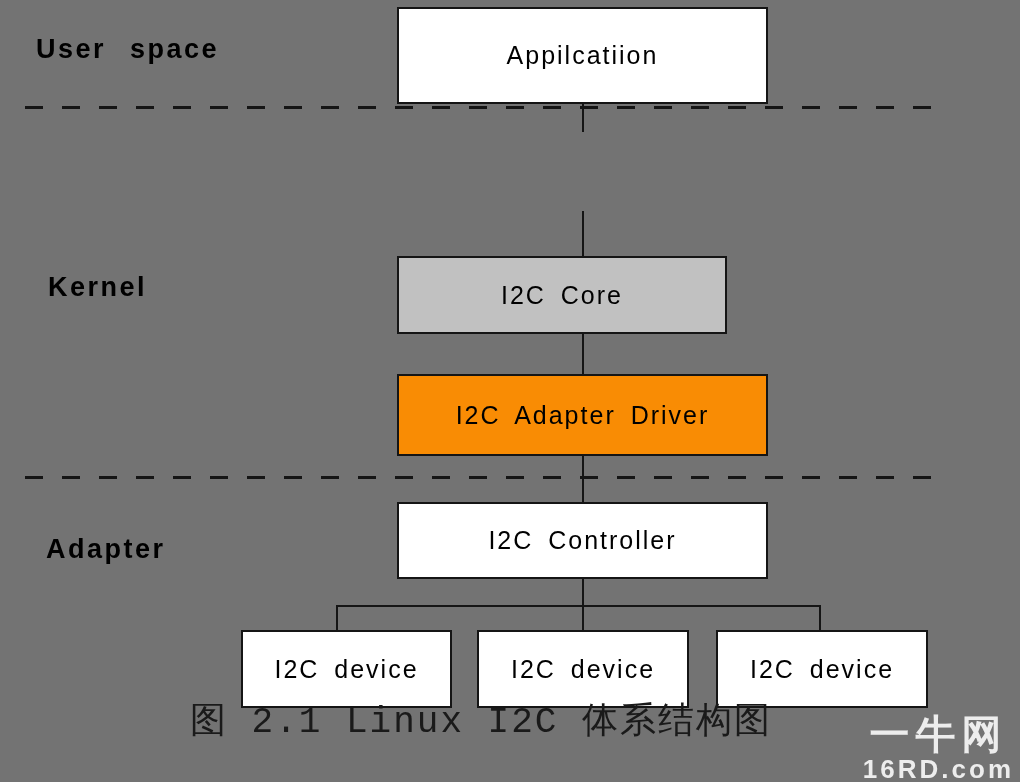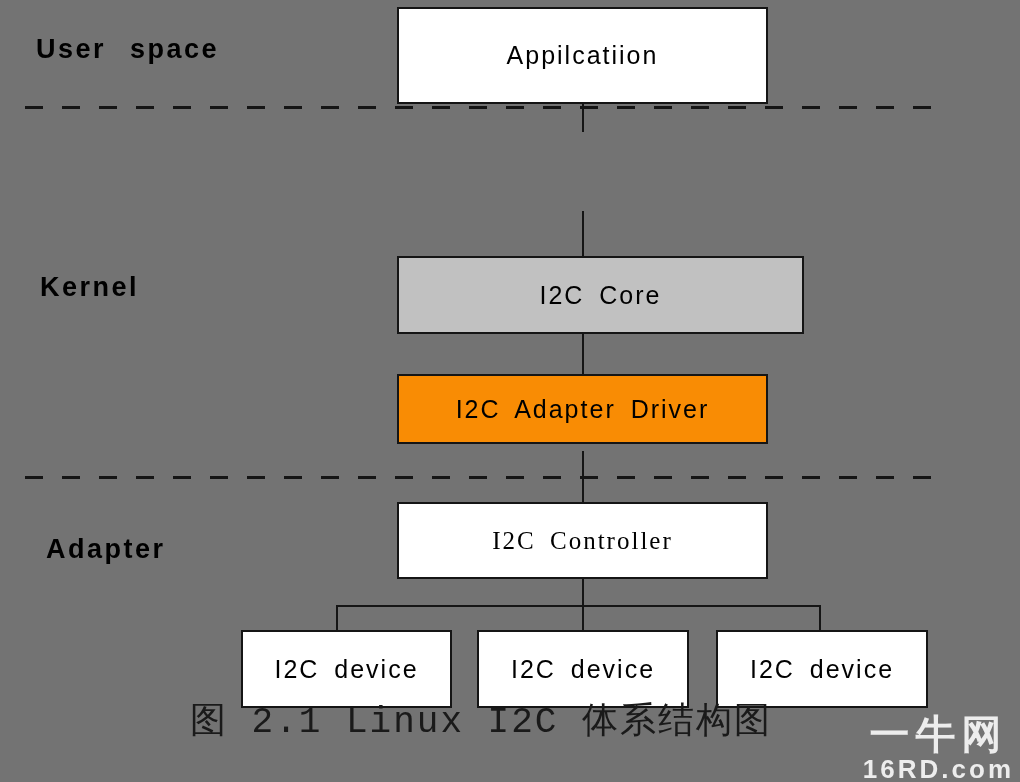--- a/index.html
+++ b/index.html
@@ -34,44 +34,44 @@
   }
   .wm-line1{font-size:40px; letter-spacing:6px;}
   .wm-line2{font-size:26px; letter-spacing:3px; margin-top:2px;}
 </style>
 </head>
 <body>
 
 <div class="stage">
 
   <div class="layer-label" style="left:36px; top:34px;">User space</div>
-  <div class="layer-label" style="left:40px; top:272px;">Kernel</div>
+  <div class="layer-label" style="left:48px; top:272px;">Kernel</div>
   <div class="layer-label" style="left:46px; top:534px;">Adapter</div>
 
   <div class="dashed" style="left:25px; top:106px; width:908px;"></div>
   <div class="dashed" style="left:25px; top:476px; width:908px;"></div>
 
   <div class="vline" style="left:582px; top:83px;  height:49px;"></div>
   <div class="vline" style="left:582px; top:211px; height:45px;"></div>
   <div class="vline" style="left:582px; top:334px; height:40px;"></div>
   <div class="vline" style="left:582px; top:451px; height:51px;"></div>
   <div class="vline" style="left:582px; top:579px; height:51px;"></div>
 
   <div class="hline" style="left:336px; top:605px; width:485px;"></div>
   <div class="vline" style="left:336px; top:605px; height:25px;"></div>
   <div class="vline" style="left:819px; top:605px; height:25px;"></div>
 
   <div class="node" style="left: 397px; top: 7px; width: 371px; height: 97px; background-color: rgb(255, 255, 255);">Appilcatiion</div>
 
 
-  <div class="node" style="left: 397px; top: 256px; width: 407px; height: 78px; background-color: rgb(193, 193, 193);">I2C Core</div>
+  <div class="node" style="left: 397px; top: 256px; width: 330px; height: 78px; background-color: rgb(193, 193, 193);">I2C Core</div>
 
-  <div class="node" style="left: 397px; top: 374px; width: 371px; height: 70px; background-color: rgb(249, 140, 4);">I2C Adapter Driver</div>
+  <div class="node" style="left: 397px; top: 374px; width: 371px; height: 82px; background-color: rgb(249, 140, 4);">I2C Adapter Driver</div>
 
-  <div class="node" style="left: 397px; top: 502px; width: 371px; height: 77px; background-color: rgb(255, 255, 255); font-family: Liberation Serif, serif;">I2C Controller</div>
+  <div class="node" style="left: 397px; top: 502px; width: 371px; height: 77px; background-color: rgb(255, 255, 255);">I2C Controller</div>
 
   <div class="node" style="left:241px; top:630px; width:211px; height:78px;">I2C device</div>
   <div class="node" style="left:477px; top:630px; width:212px; height:78px;">I2C device</div>
   <div class="node" style="left:716px; top:630px; width:212px; height:78px;">I2C device</div>
 
   <div class="caption">图 2.1 Linux I2C 体系结构图</div>
 
   <div class="watermark">
     <div class="wm-line1">一牛网</div>
     <div class="wm-line2">16RD.com</div>

